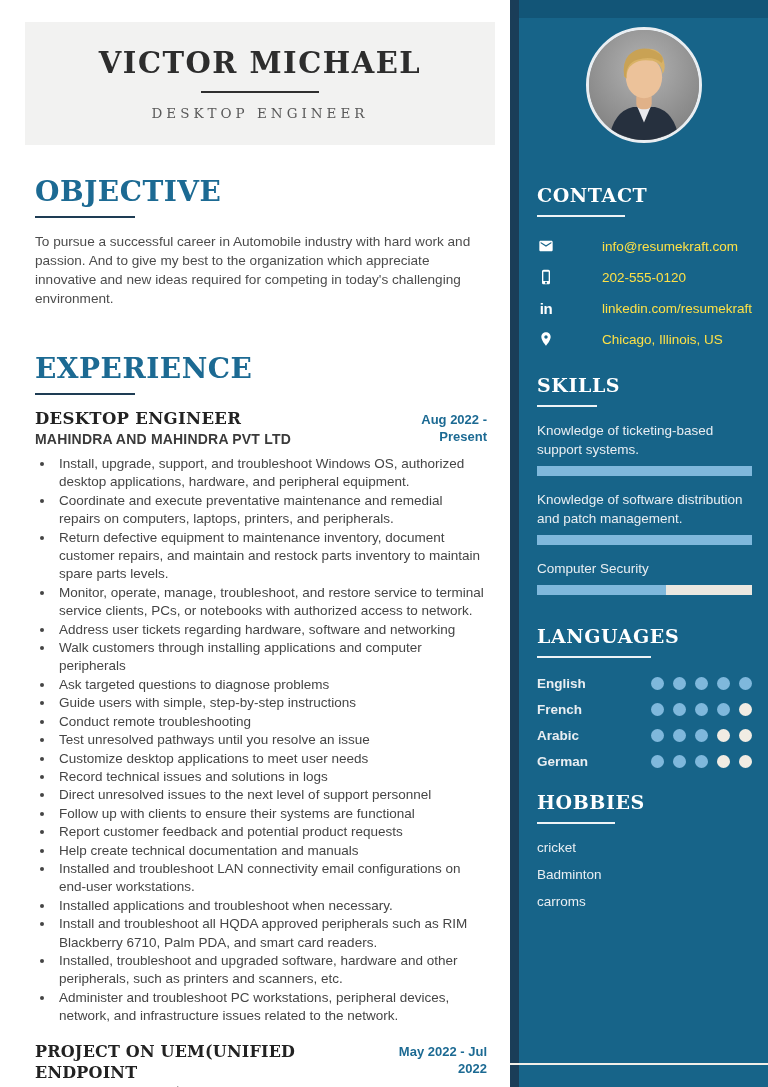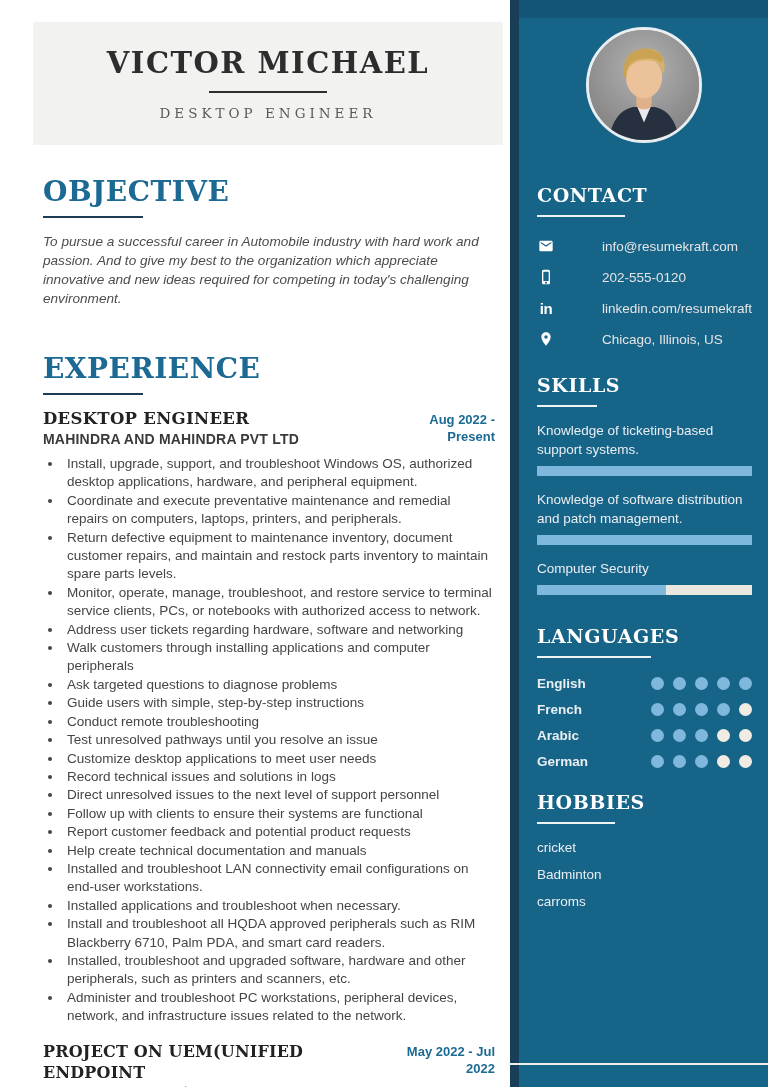--- a/index.html
+++ b/index.html
@@ -5,21 +5,21 @@
   * { margin:0; padding:0; box-sizing:border-box; }
   html,body { width:768px; height:1087px; }
   body {
     position:relative; background:#ffffff; overflow:hidden;
     font-family:"Liberation Sans","DejaVu Sans",sans-serif;
     -webkit-font-smoothing:antialiased;
   }
   .page { position:relative; width:768px; height:1087px; }
 
   
-  .main { position:absolute; left:8px; top:0; width:510px; height:910px; background:#fff; }
+  .main { position:absolute; left:0; top:0; width:510px; height:910px; background:#fff; }
 
   .header-box {
     margin:22px 15px 0 25px; background:#f2f2f1; text-align:center;
     padding:24px 10px 24px;
   }
   .name {
     font-family:"DejaVu Serif","Liberation Serif",serif; font-weight:700;
     font-size:29px; letter-spacing:1.5px; color:#2d2d2d;
   }
   .name-divider { width:118px; height:2px; background:#2f2f2f; margin:11px auto 12px; }
@@ -30,21 +30,21 @@
 
   .content { margin:30px 23px 0 35px; }
 
   .sec-heading {
     font-family:"DejaVu Serif","Liberation Serif",serif; font-weight:700;
     font-size:28px; color:#1c6a93; letter-spacing:.5px;
   }
   .sec-rule { width:100px; height:2px; background:#1e3c54; margin:8px 0 0; }
 
   .objective-text {
-    margin-top:14px; font-size:13.6px; line-height:19px; color:#4c4c4c;font-style:italic;
+    margin-top:14px; font-size:13.6px; line-height:19px; color:#4c4c4c;
   }
 
   .experience-section { margin-top:44px; }
   .entry-head { display:flex; justify-content:space-between; margin-top:14px; }
   .entry-left { width:365px; }
   .job-title {
     font-family:"DejaVu Serif","Liberation Serif",serif; font-weight:700;
     font-size:16.5px; color:#222222; letter-spacing:.3px;
   }
   .company { font-size:14px; font-weight:700; color:#3a3a3a; margin-top:3px; letter-spacing:.2px; }
@@ -91,21 +91,21 @@
   }
   .side-rule { height:2px; background:#eef3f6; margin-top:9px; }
   .rule-contact { width:88px; } .rule-skills { width:60px; }
   .rule-languages { width:114px; } .rule-hobbies { width:78px; }
 
   .contact-items { margin-top:20px; }
   .contact-item { display:flex; align-items:center; margin-bottom:13px; }
   .c-icon { width:18px; height:18px; flex:0 0 18px; margin-right:11px; display:flex; align-items:center; justify-content:center; }
   .c-icon svg { width:16px; height:16px; fill:#ffffff; }
   .c-icon .in-glyph { font-size:15px; font-weight:800; color:#fff; letter-spacing:-.5px; }
-  .c-text { font-size:13.5px; color:#e5e5e5;padding-left:36px; }
+  .c-text { font-size:13.5px; color:#fde047;padding-left:36px; }
 
   .skills-section { margin-top:26px; }
   .skill { margin-top:14px; }
   .skill-label { font-size:13.5px; line-height:19px; color:#e9eef2; }
   .skill-bar { margin-top:7px; height:10px; background:#eae7e0; }
   .skill-fill { height:10px; background:#7fb8dc; }
 
   .lang-section { margin-top:30px; }
   .lang-rows { margin-top:18px; }
   .lang-row { display:flex; justify-content:space-between; align-items:center; margin-bottom:11px;font-weight:bold; }

